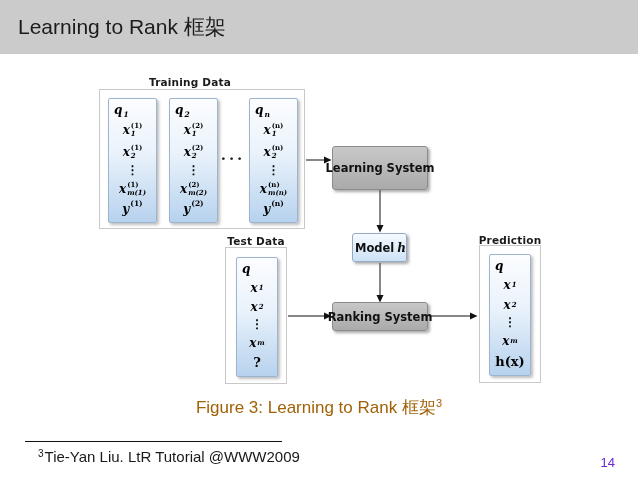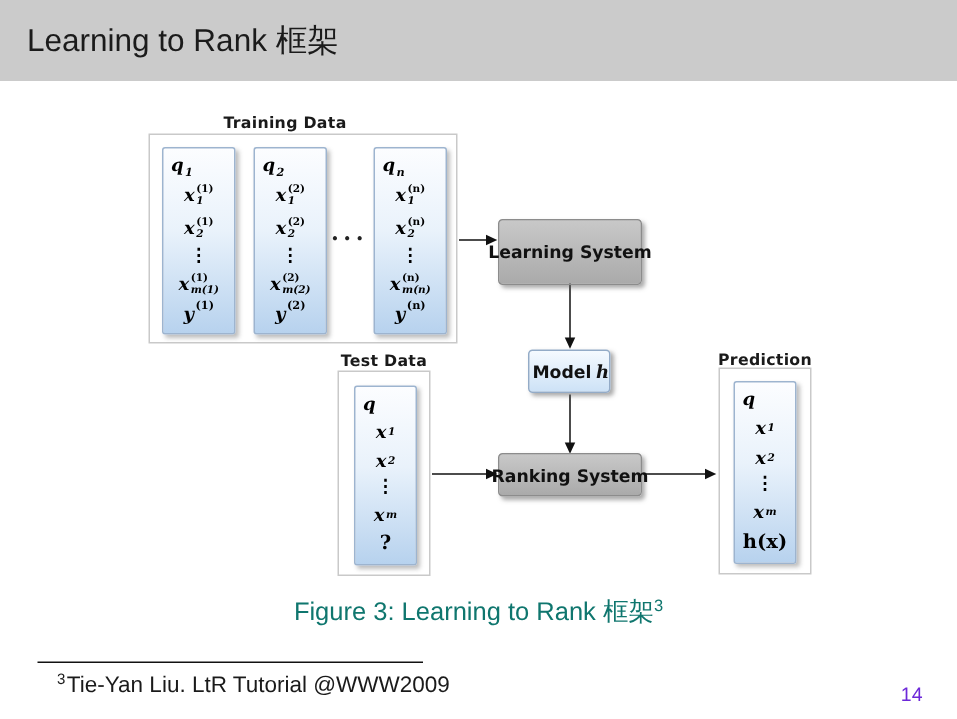--- a/index.html
+++ b/index.html
@@ -58,21 +58,21 @@
           background:linear-gradient(#c8c8c8,#aaaaaa);border:1px solid #8c8c8c;border-radius:3px;
           box-shadow:2px 2px 3px rgba(100,100,100,.55);white-space:nowrap;}
   #learning{left:332px;top:92px;width:96px;height:44px;}
   #ranking{left:332px;top:248px;width:96px;height:29px;}
   #model{left:352px;top:179px;width:55px;height:29px;
          background:linear-gradient(#f5faff,#cde2f6);border:1px solid #93abc7;justify-content:flex-end;}
   .mvar{font-family:"DejaVu Serif",serif;font-style:italic;font-weight:bold;margin-left:3px;font-size:12px;}
 
   
   .caption{position:absolute;left:0;top:396px;width:638px;text-align:center;
-           font-size:17px;color:#0f766e;}
+           font-size:17px;color:#a16207;}
   .capsup{font-size:11px;vertical-align:6px;}
   .footrule{position:absolute;left:25px;top:441px;width:257px;height:1px;background:#111;}
   .footnote{position:absolute;left:38px;top:448px;font-size:15px;color:#1a1a1a;white-space:nowrap;}
   .fnsup{font-size:10px;vertical-align:5px;margin-right:1px;}
   .pagenum{position:absolute;right:23px;top:455px;font-size:13px;color:#6d28d9;}
 </style>
 </head>
 <body>
 
 <div class="slide">

